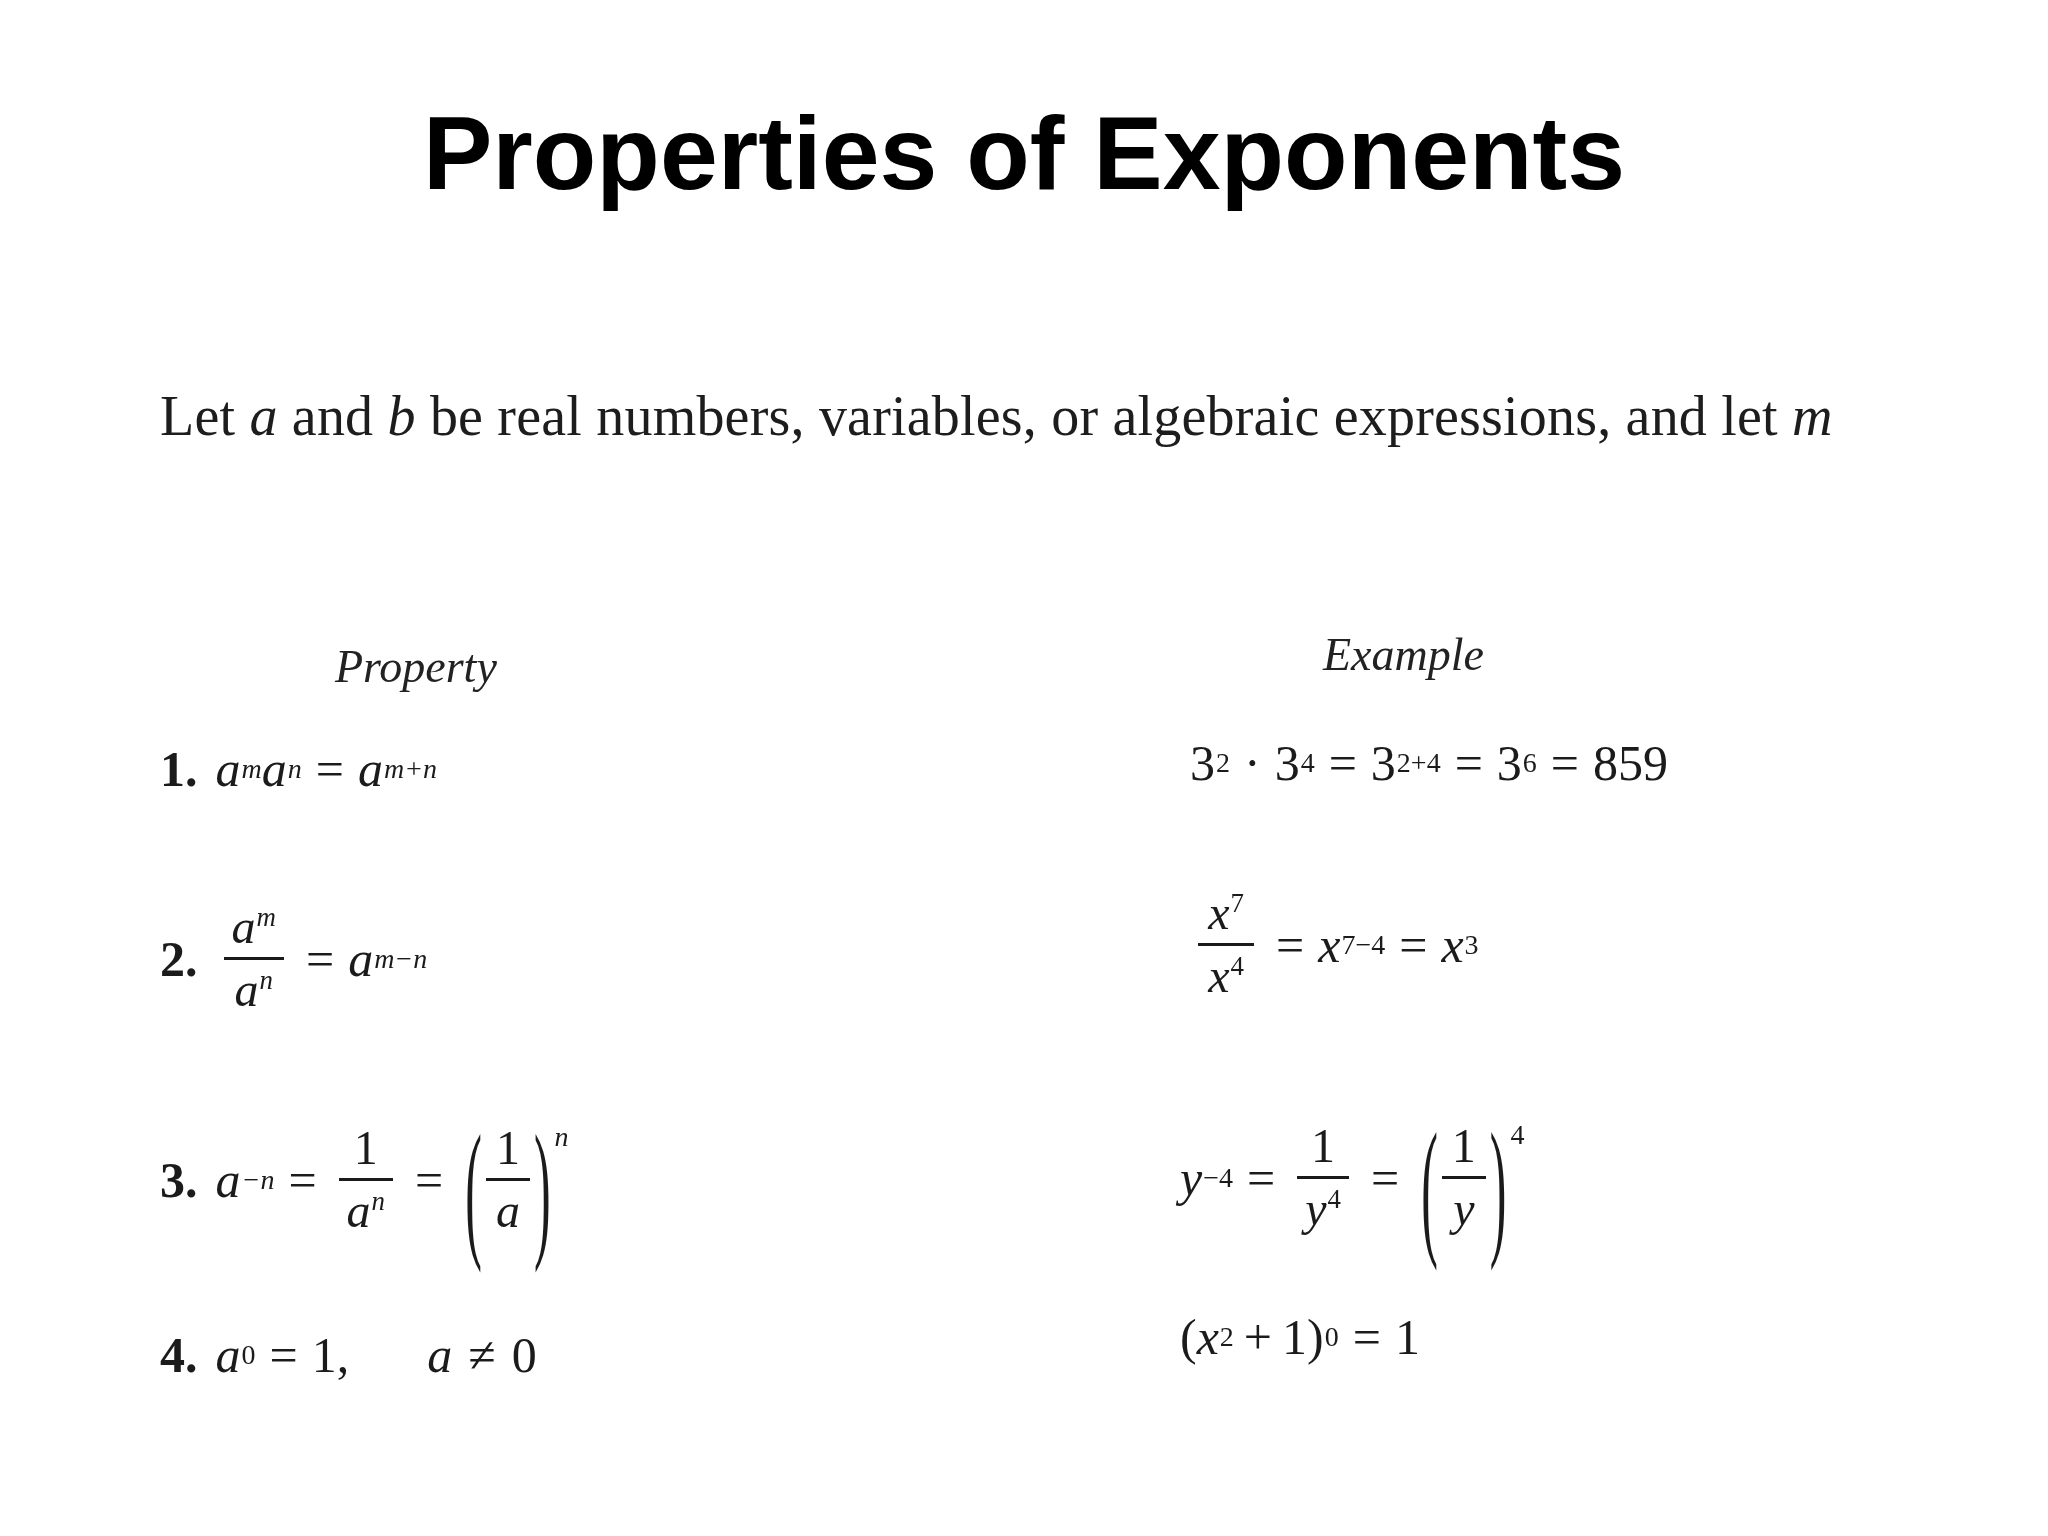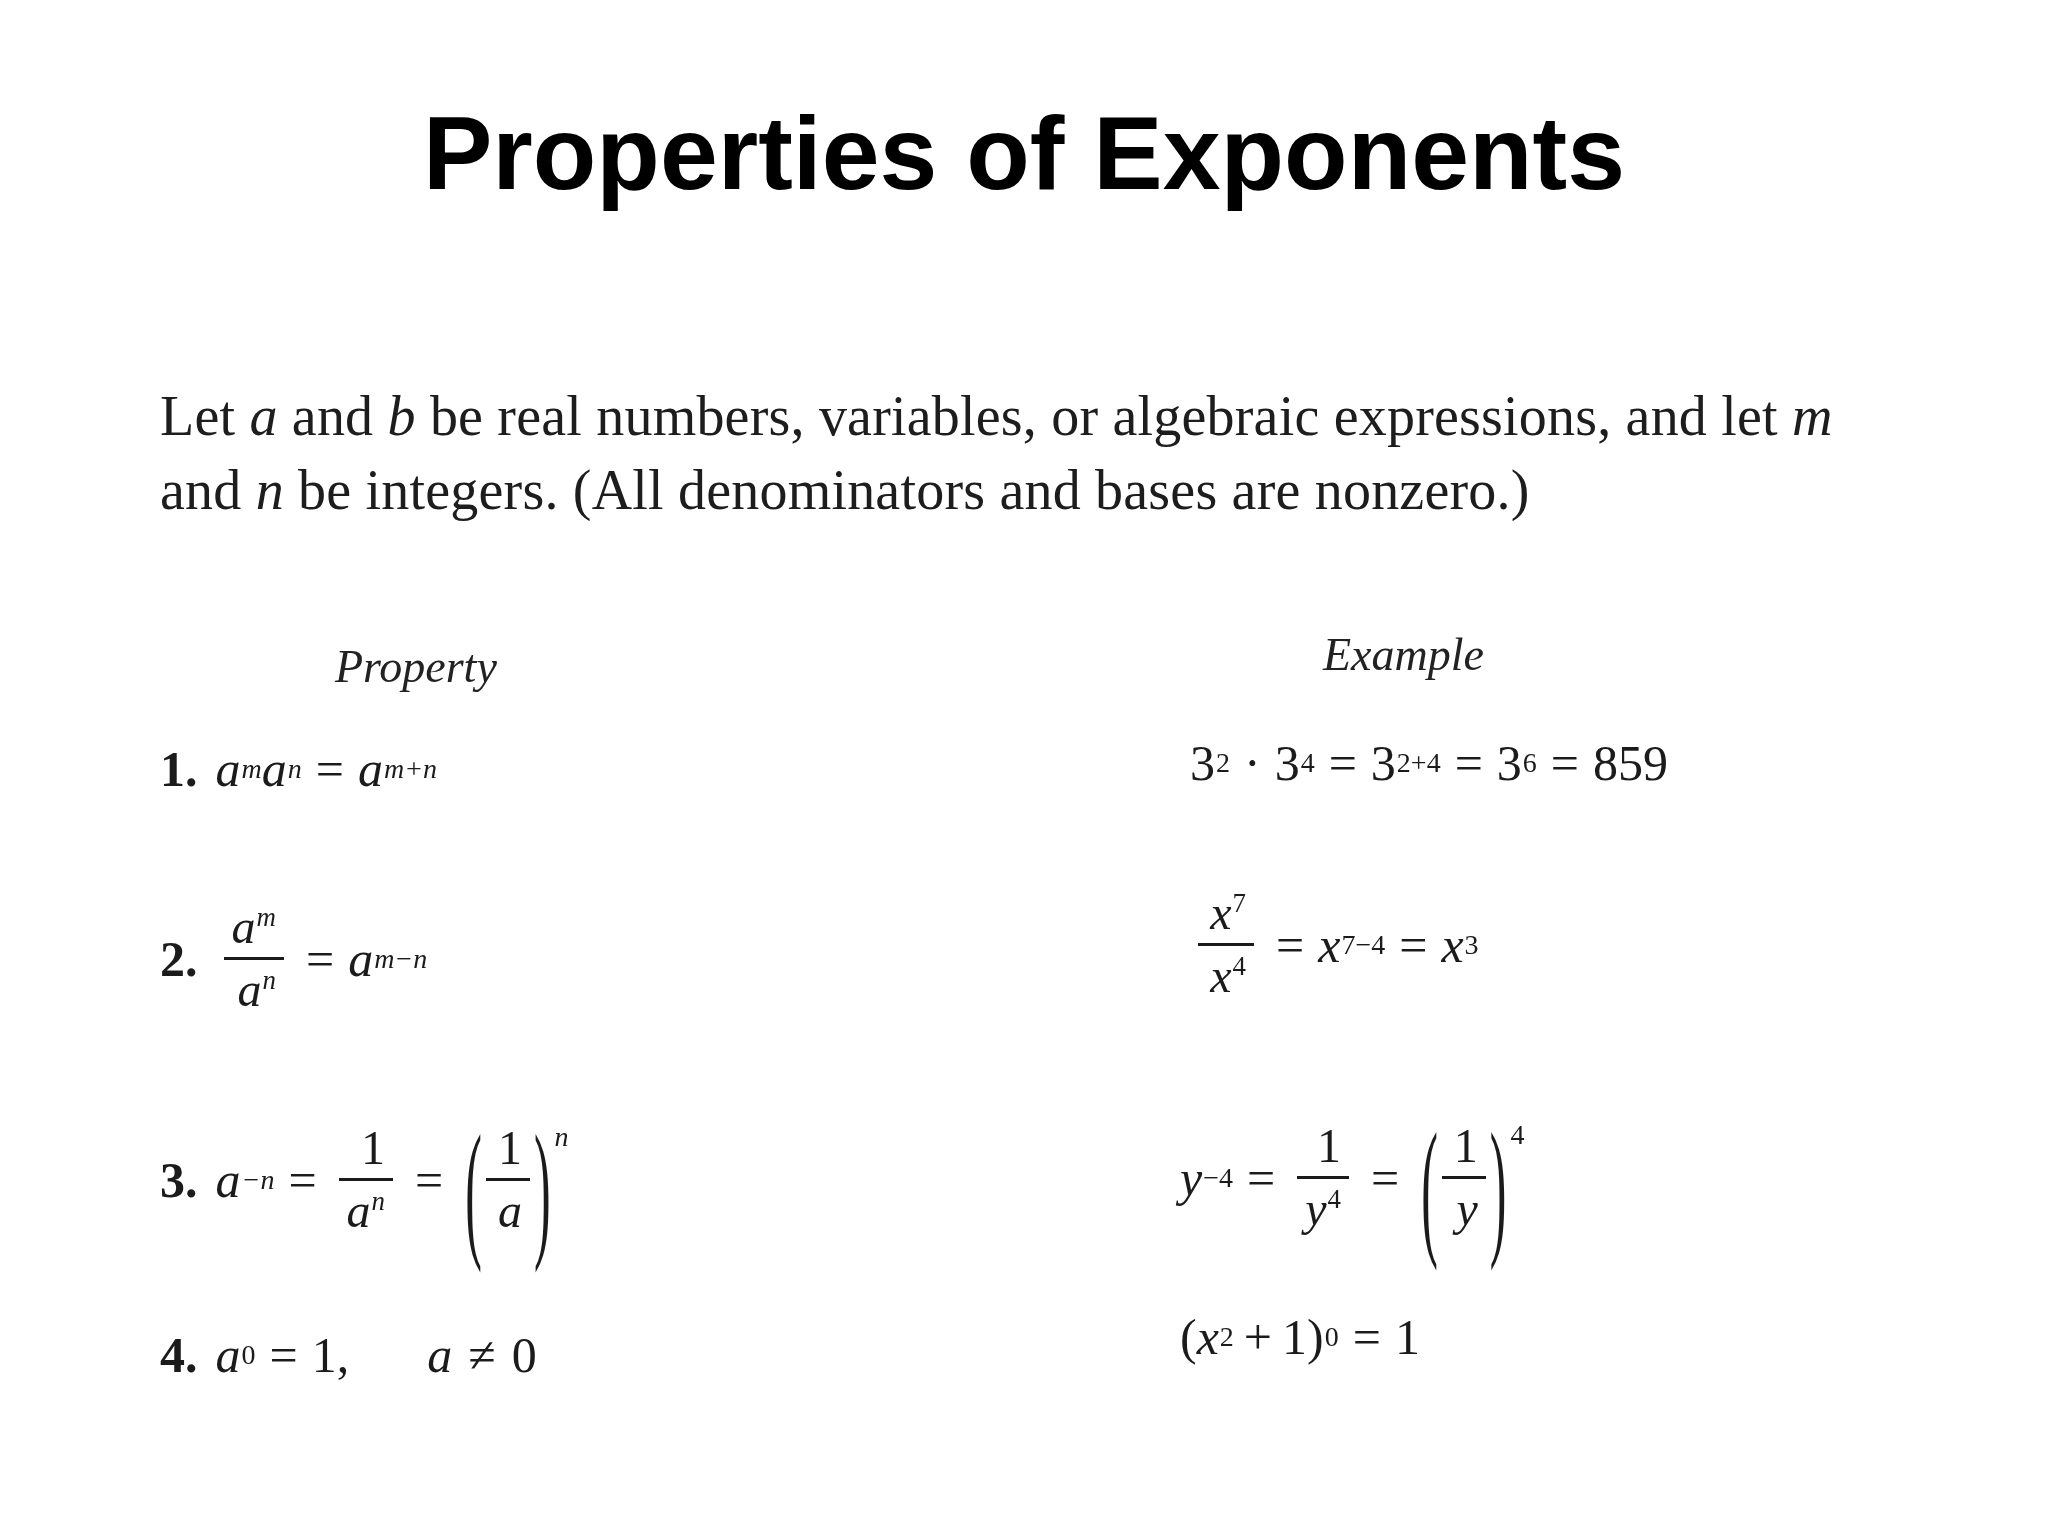--- a/index.html
+++ b/index.html
@@ -124,21 +124,21 @@
     line-height: 0;
     font-style: italic;
     margin-left: 1px;
   }
   sup.expo.num-ex { font-style: normal; }
 
   
   .frac {
     display: inline-flex;
     flex-direction: column;
-    align-items: flex-end;
+    align-items: center;
     vertical-align: middle;
     margin: 0 8px;
     line-height: 1.05;
   }
   .frac .numer,
   .frac .denom {
     padding: 2px 8px;
     font-size: 0.96em;
   }
   .frac .bar {
@@ -182,21 +182,20 @@
 </style>
 </head>
 <body>
 
 <div id="slide-title">Properties of Exponents</div>
 
 <div id="scan-block">
 
   <div id="intro-paragraph">
     <span class="intro-line"><span>Let </span><span class="var">a</span><span> and </span><span class="var">b</span><span> be real numbers, variables, or algebraic expressions, and let </span><span class="var">m</span></span>
-    <span class="intro-line"><span>and </span><span class="var">n</span><span> be integers. (All denominators and bases are nonzero.)</span></span>
   </div>
 
   <div id="props-table">
 
     <div class="col-headers">
       <div class="col-head" id="head-property">Property</div>
       <div class="col-head" id="head-example">Example</div>
     </div>
 
     <div class="prop-row row-1">

